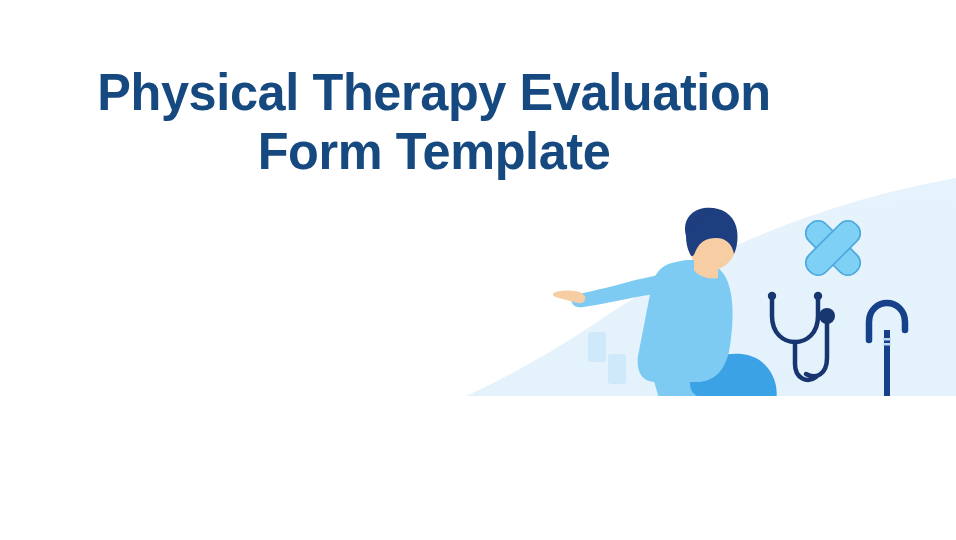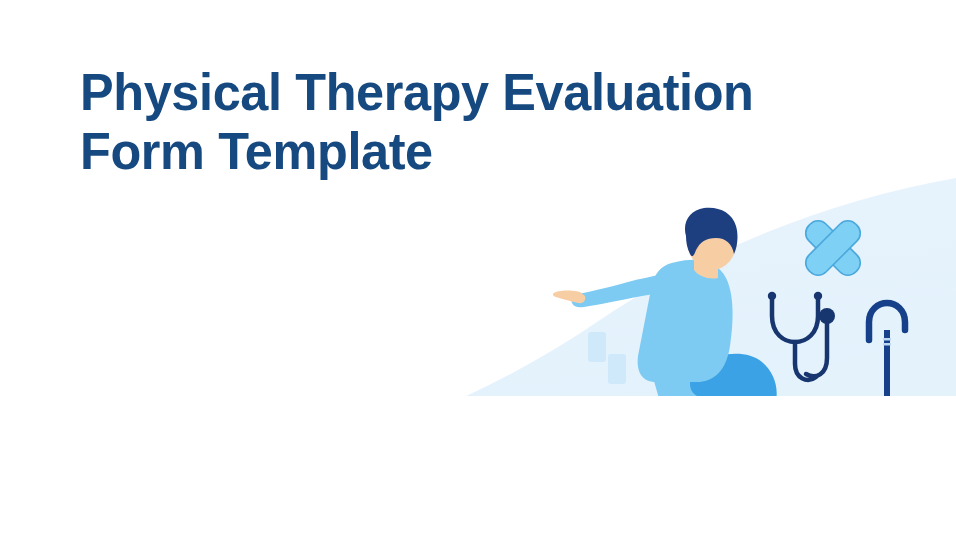--- a/index.html
+++ b/index.html
@@ -7,20 +7,21 @@
     width:956px; height:540px;
     overflow:hidden;
     background:#ffffff;
     font-family:"Liberation Sans", sans-serif;
   }
   #slide {
     position:relative;
     width:956px; height:396px;
     background:#ffffff;
     overflow:hidden;
+    text-align:center;
   }
   
   #bg-wave {
     position:absolute; left:0; top:0;
     width:956px; height:540px;
     pointer-events:none;
   }
   
   #title-block {
     position:absolute;

